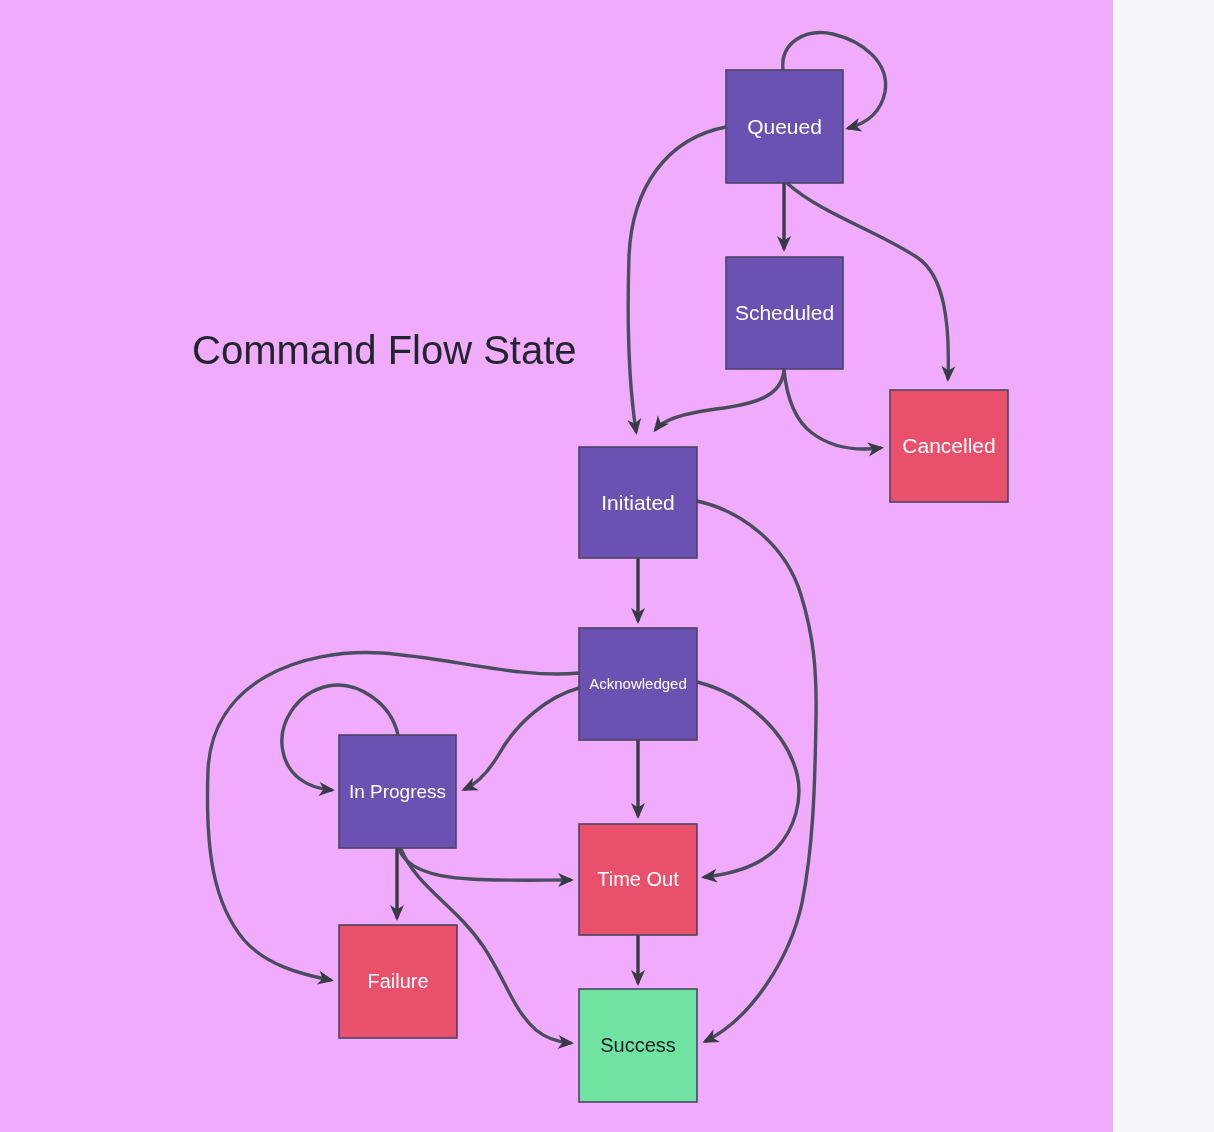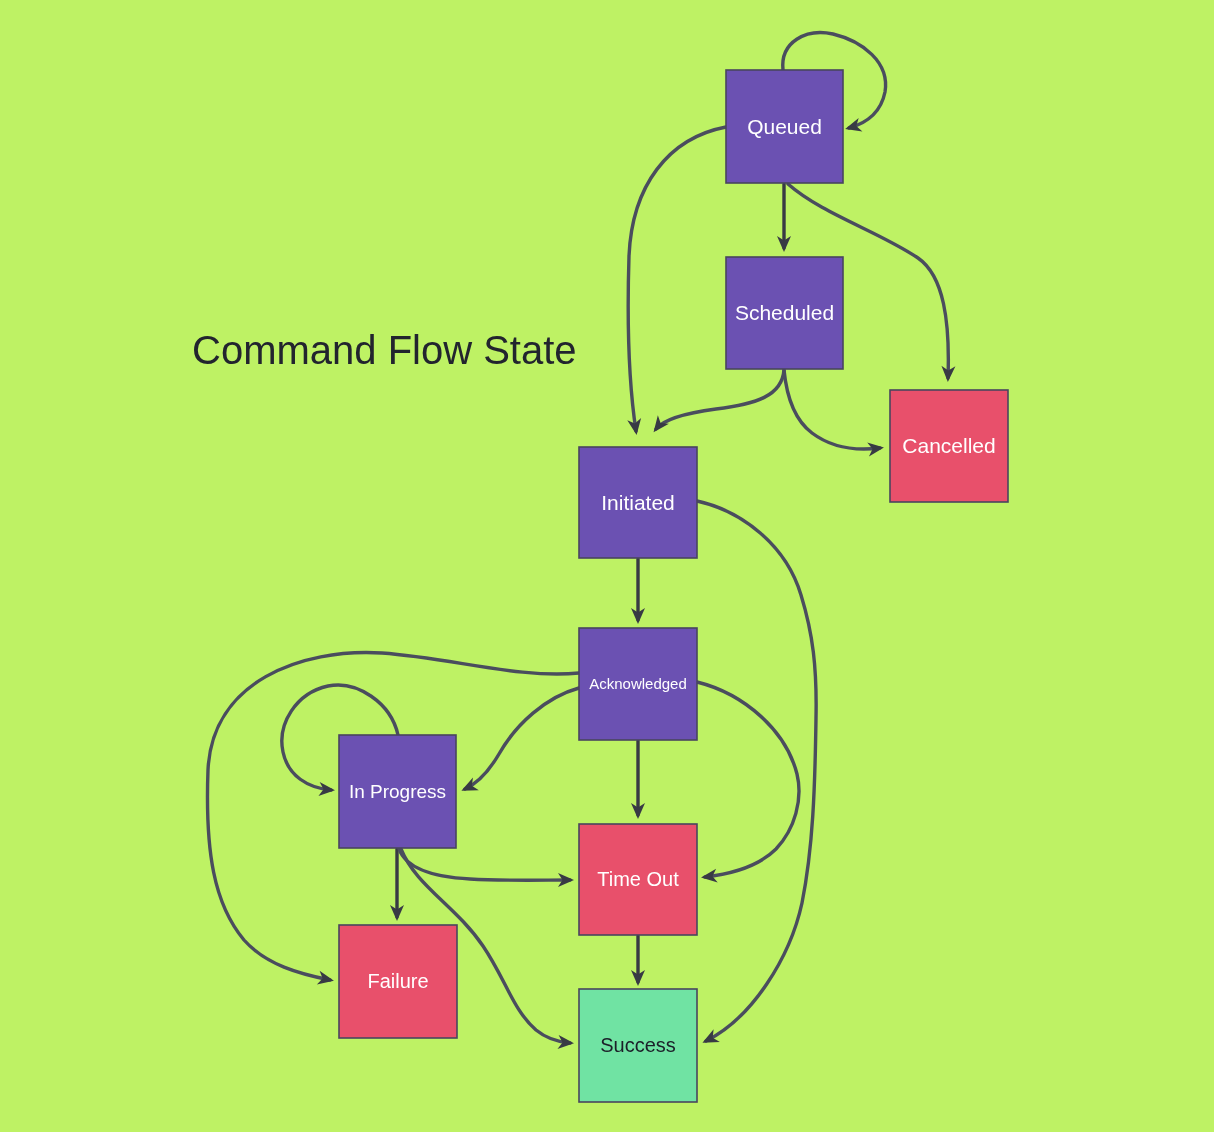--- a/index.html
+++ b/index.html
@@ -1,24 +1,24 @@
 <!DOCTYPE html>
 <html><head>
 <meta charset="utf-8">
 <style>
   html, body {
     margin: 0;
     padding: 0;
     background: #f5f6fa;
   }
   .canvas-wrap {
-    width: 1214px;
+    width: 1113px;
     height: 1132px;
     position: relative;
-    background: #bef264;
+    background: #f0abfc;
     overflow: hidden;
     font-family: "Liberation Sans", sans-serif;
   }
   svg { display: block; }
 
   .diagram-title {
     font-family: "Liberation Sans", "DejaVu Sans", sans-serif;
     font-size: 40px;
     font-weight: 400;
     fill: #22242e;

